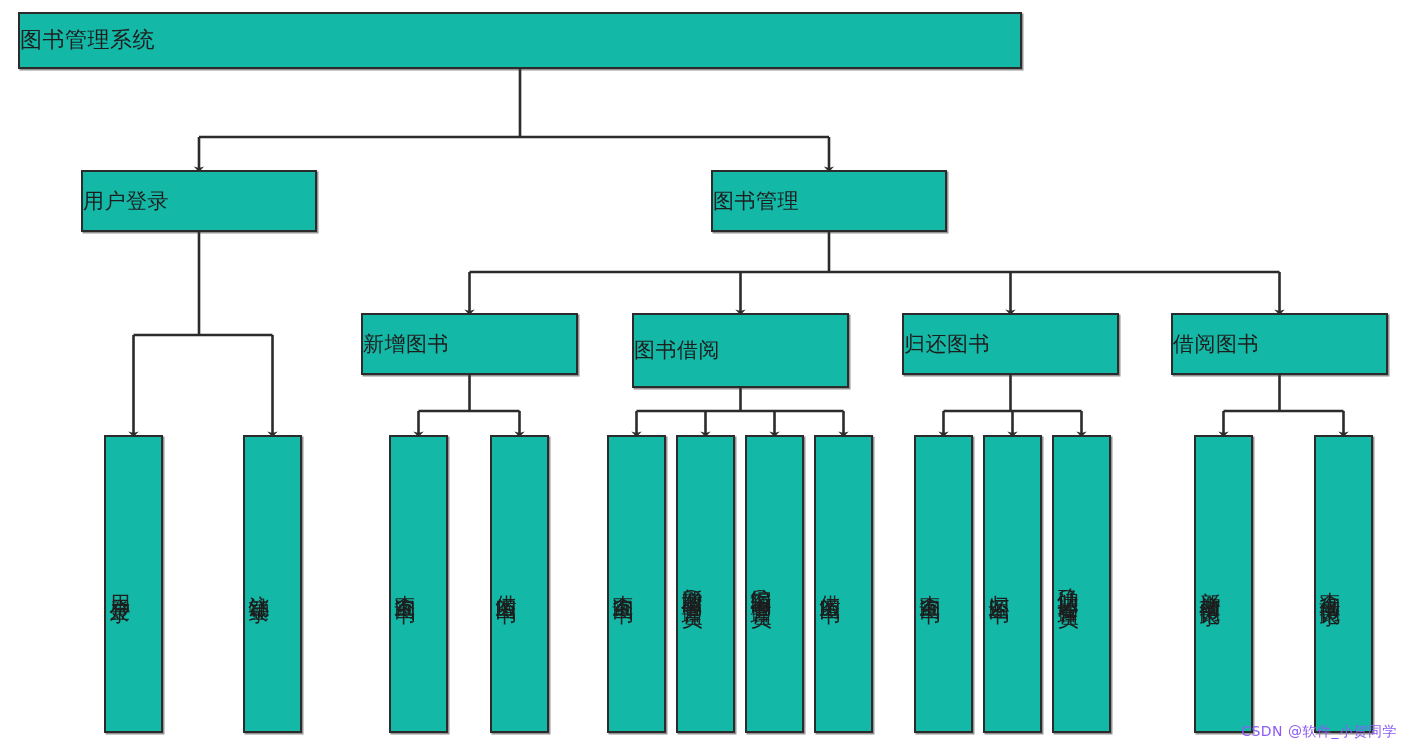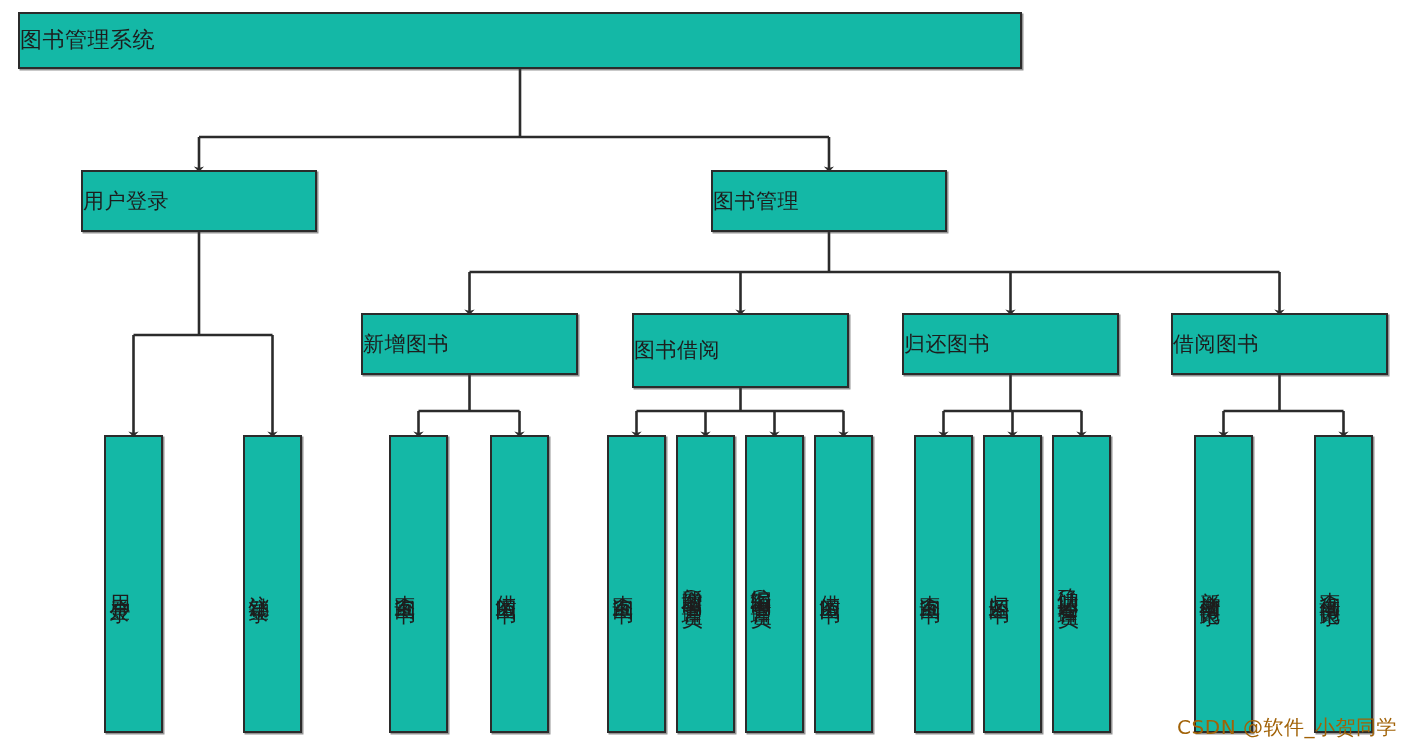--- a/index.html
+++ b/index.html
@@ -46,22 +46,22 @@
     writing-mode: vertical-rl;
     text-orientation: upright;
     letter-spacing: 3px;
     font-size: 21px;
   }
   .node.root .node-label { font-size: 22px; }
   .watermark {
     position: absolute;
     right: 8px;
     bottom: 6px;
-    font-size: 20px;
-    color: #a16207;
+    font-size: 14px;
+    color: #8b5cf6;
     white-space: nowrap;
     letter-spacing: 0.5px;
   }
 </style>
 </head>
 <body>
 
 <div id="diagram-root">
 
   <svg id="edge-layer" viewBox="0 0 1405 747" width="1405" height="747" xmlns="http://www.w3.org/2000/svg">

